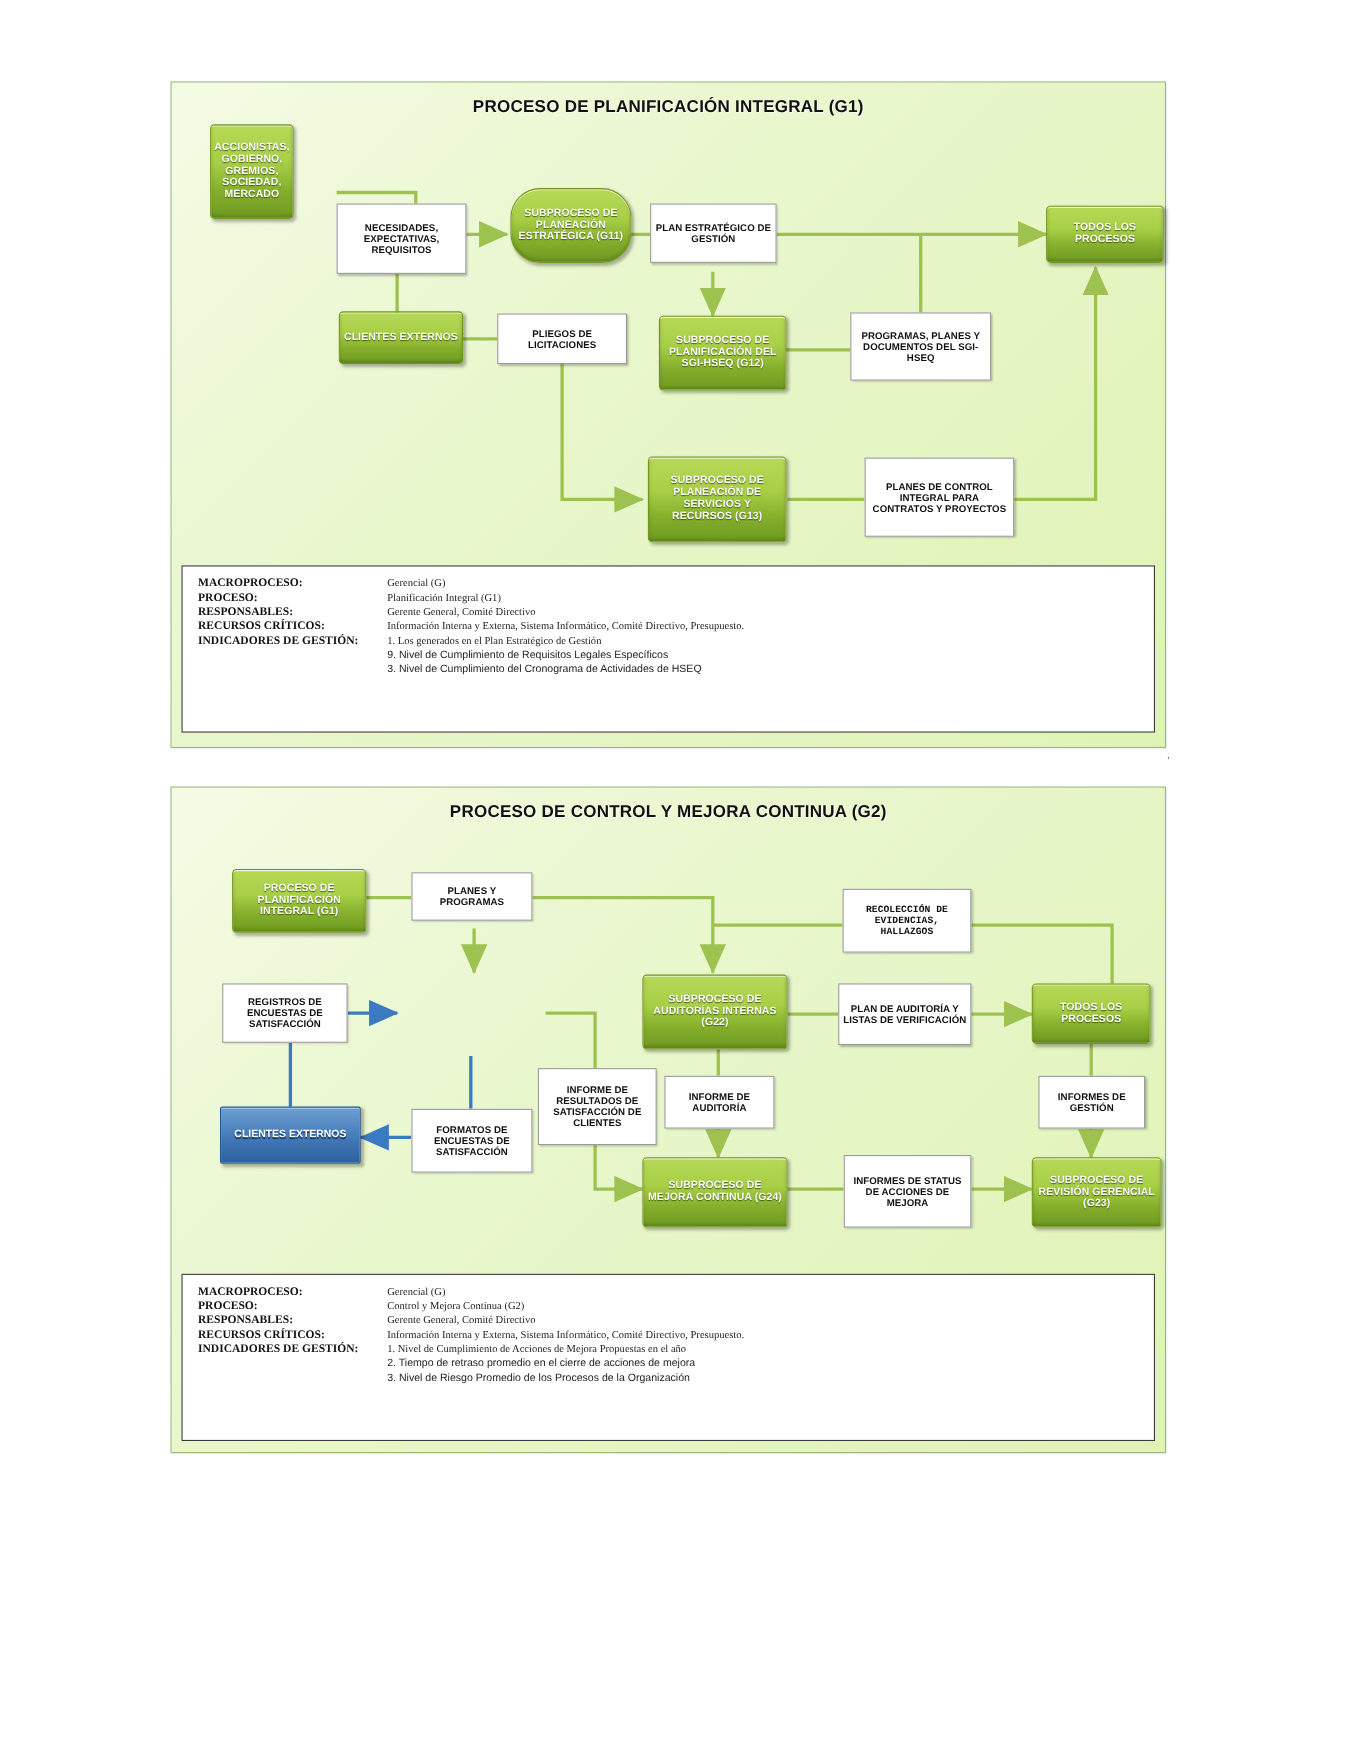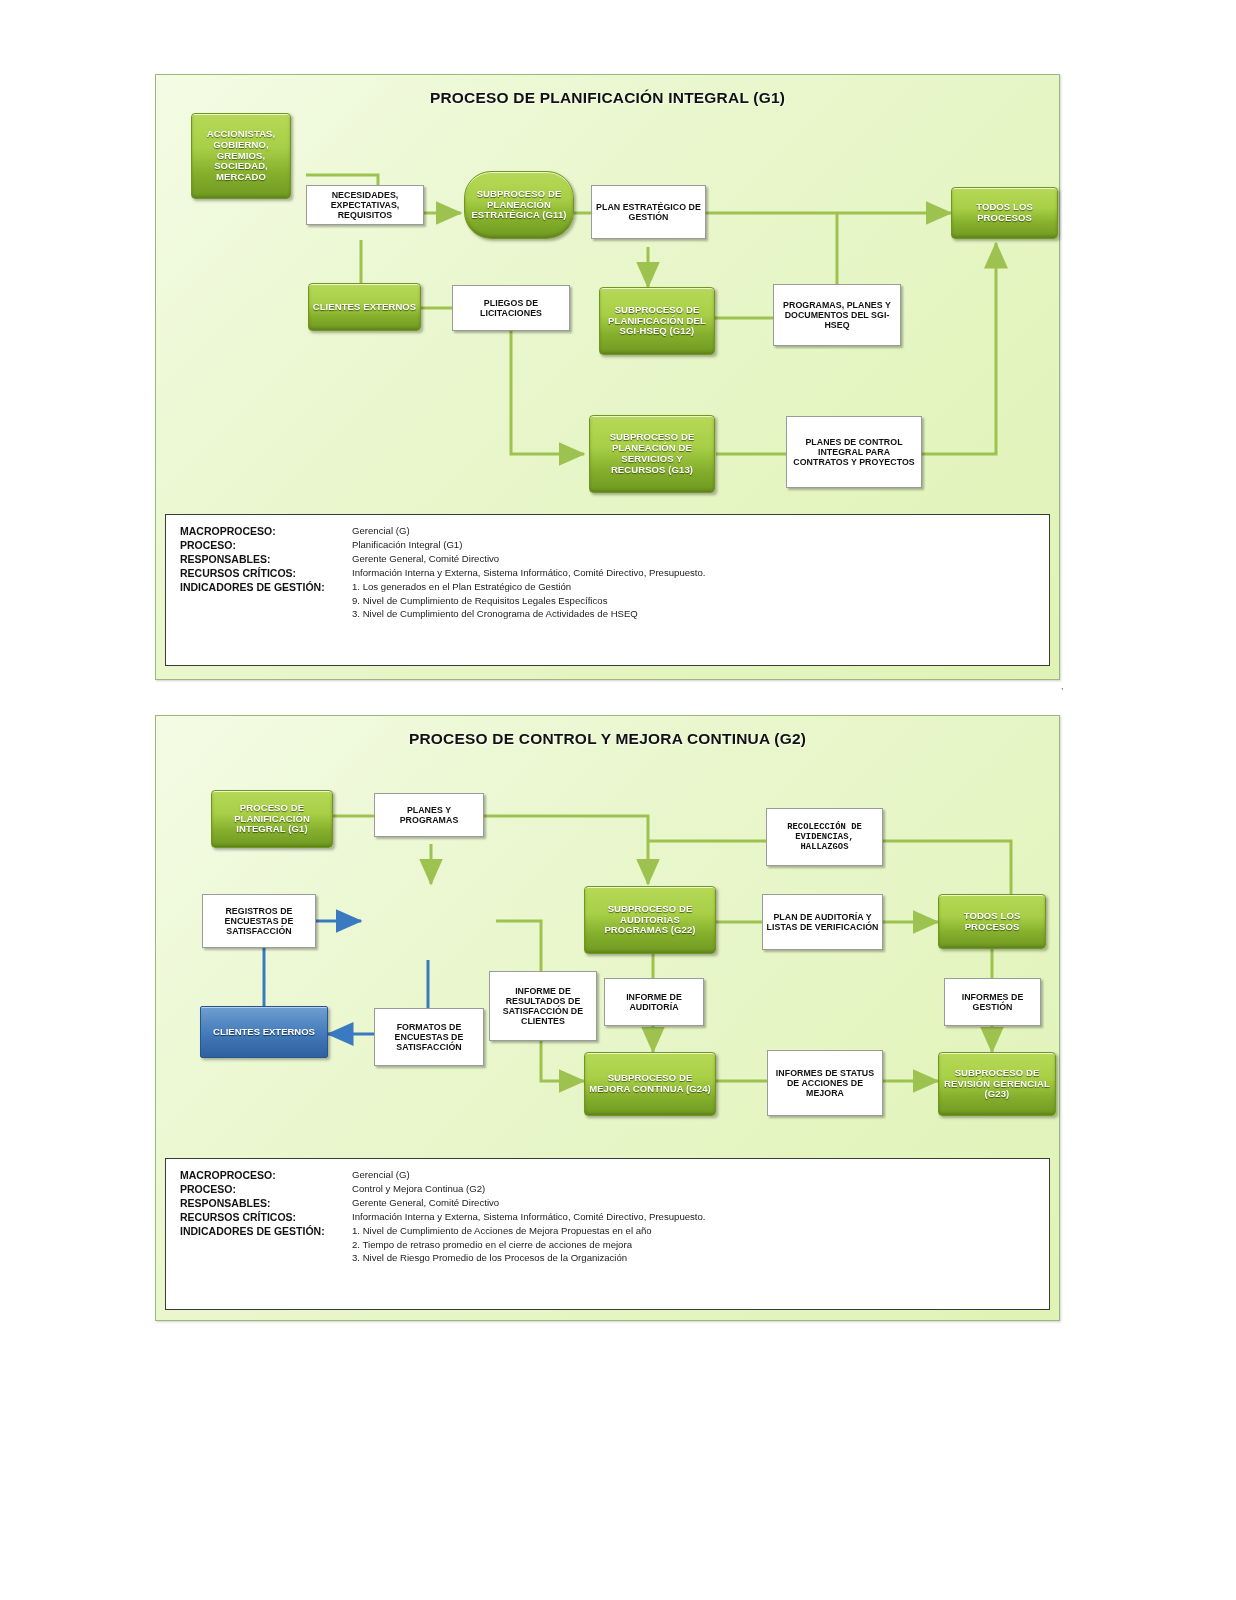--- a/index.html
+++ b/index.html
@@ -78,21 +78,21 @@
   }
 
   
   .info-box{
     position:absolute;background:#ffffff;border:1px solid #3a3a3a;
     box-sizing:border-box;
   }
   #info-1{left:165px;top:514px;width:885px;height:152px;}
   #info-2{left:165px;top:1158px;width:885px;height:152px;}
   .info-inner{padding:10px 0 0 14px;}
-  .info-row{display:flex;align-items:flex-start;margin-bottom:2px;}
+  .info-row{display:flex;align-items:flex-start;margin-bottom:2px;font-family:Liberation Serif, serif;}
   .info-label{
     font-size:10.5px;font-weight:bold;color:#111;
     width:172px;flex:0 0 172px;white-space:nowrap;
   }
   .info-value{font-size:9.6px;color:#222;}
   .info-sub{font-size:9.6px;color:#222;margin-left:172px;margin-bottom:2px;}
 
   .stray-mark{
     position:absolute;left:1061px;top:681px;font-size:9px;color:#555;
   }
@@ -132,25 +132,25 @@
 
       <path d="M681,243 L681,138"></path>
 
       <path d="M560,379 L630,379"></path>
 
       <path d="M766,379 L840,379 L840,168" marker-end="url(#ah-g1)"></path>
     </g>
   </svg>
 
   <div class="canvas">
-    <div class="node n-green" id="d1-accionistas" style="left:35px;top:38px;width:100px;height:86px;text-align:center;">
+    <div class="node n-green" id="d1-accionistas" style="left:35px;top:38px;width:76px;height:86px;text-align:center;">
       <span>ACCIONISTAS, GOBIERNO, GREMIOS, SOCIEDAD, MERCADO</span>
       </div>
 
-    <div class="node n-white" id="d1-necesidades" style="left:150px;top:110px;width:118px;height:40px;">
+    <div class="node n-white" id="d1-necesidades" style="left:150px;top:110px;width:118px;height:64px;">
       <span>NECESIDADES, EXPECTATIVAS, REQUISITOS</span>
       </div>
 
     <div class="node n-green" id="d1-g11" style="left:308px;top:96px;width:110px;height:68px;border-radius:27px;">
       <span>SUBPROCESO DE PLANEACIÓN ESTRATÉGICA (G11)</span>
       </div>
 
     <div class="node n-white" id="d1-plan-estr" style="left:435px;top:110px;width:115px;height:54px;">
       <span>PLAN ESTRATÉGICO DE GESTIÓN</span>
       </div>
@@ -280,21 +280,21 @@
     <div class="node n-white" id="d2-recoleccion" style="left:610px;top:92px;width:117px;height:58px;font-family:Liberation Mono, monospace;">
       <span>RECOLECCIÓN DE EVIDENCIAS, HALLAZGOS</span>
       </div>
 
     <div class="node n-white" id="d2-registros" style="left:46px;top:178px;width:114px;height:54px;">
       <span>REGISTROS DE ENCUESTAS DE SATISFACCIÓN</span>
       </div>
 
 
     <div class="node n-green" id="d2-g22" style="left:428px;top:170px;width:132px;height:68px;">
-      <span>SUBPROCESO DE AUDITORÍAS PROGRAMAS (G22)</span>
+      <span>SUBPROCESO DE AUDITORÍAS INTERNAS (G22)</span>
       </div>
 
     <div class="node n-white" id="d2-plan-audit" style="left:606px;top:178px;width:121px;height:56px;">
       <span>PLAN DE AUDITORÍA Y LISTAS DE VERIFICACIÓN</span>
       </div>
 
     <div class="node n-green" id="d2-todos" style="left:782px;top:178px;width:108px;height:55px;">
       <span>TODOS LOS PROCESOS</span>
       </div>
 

